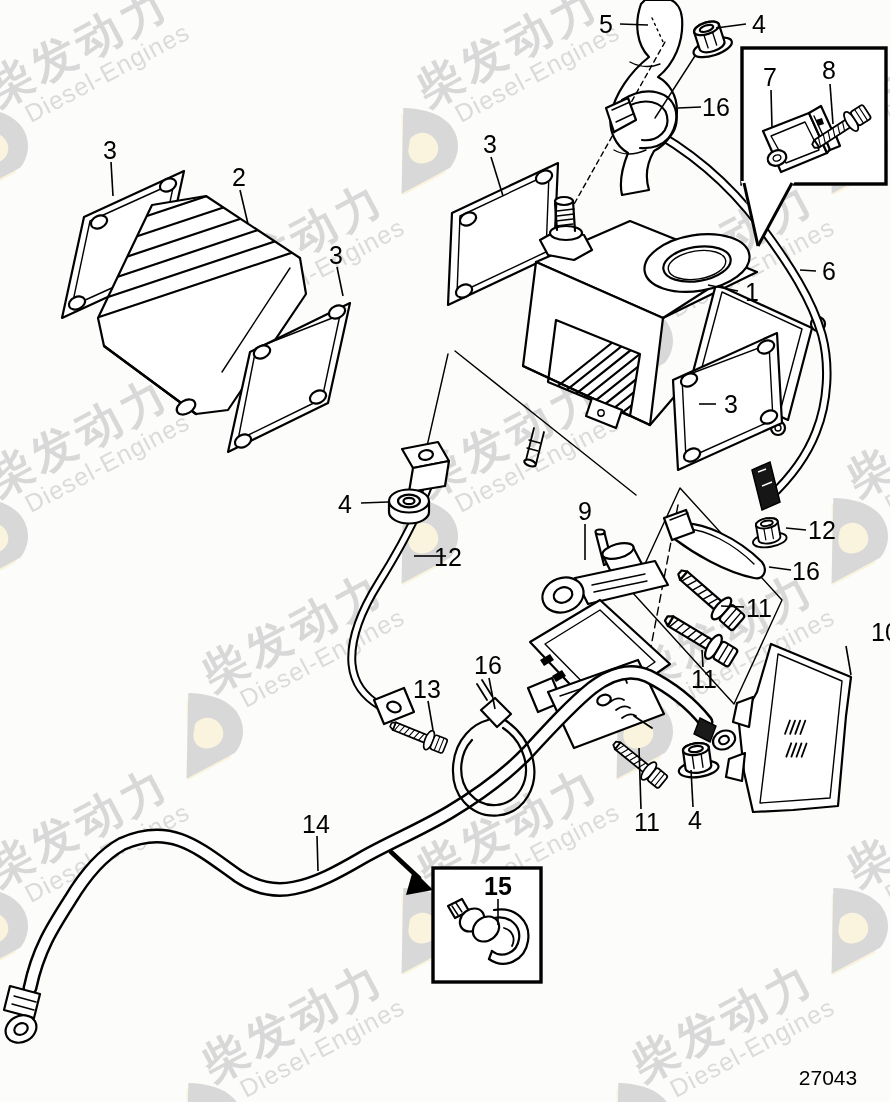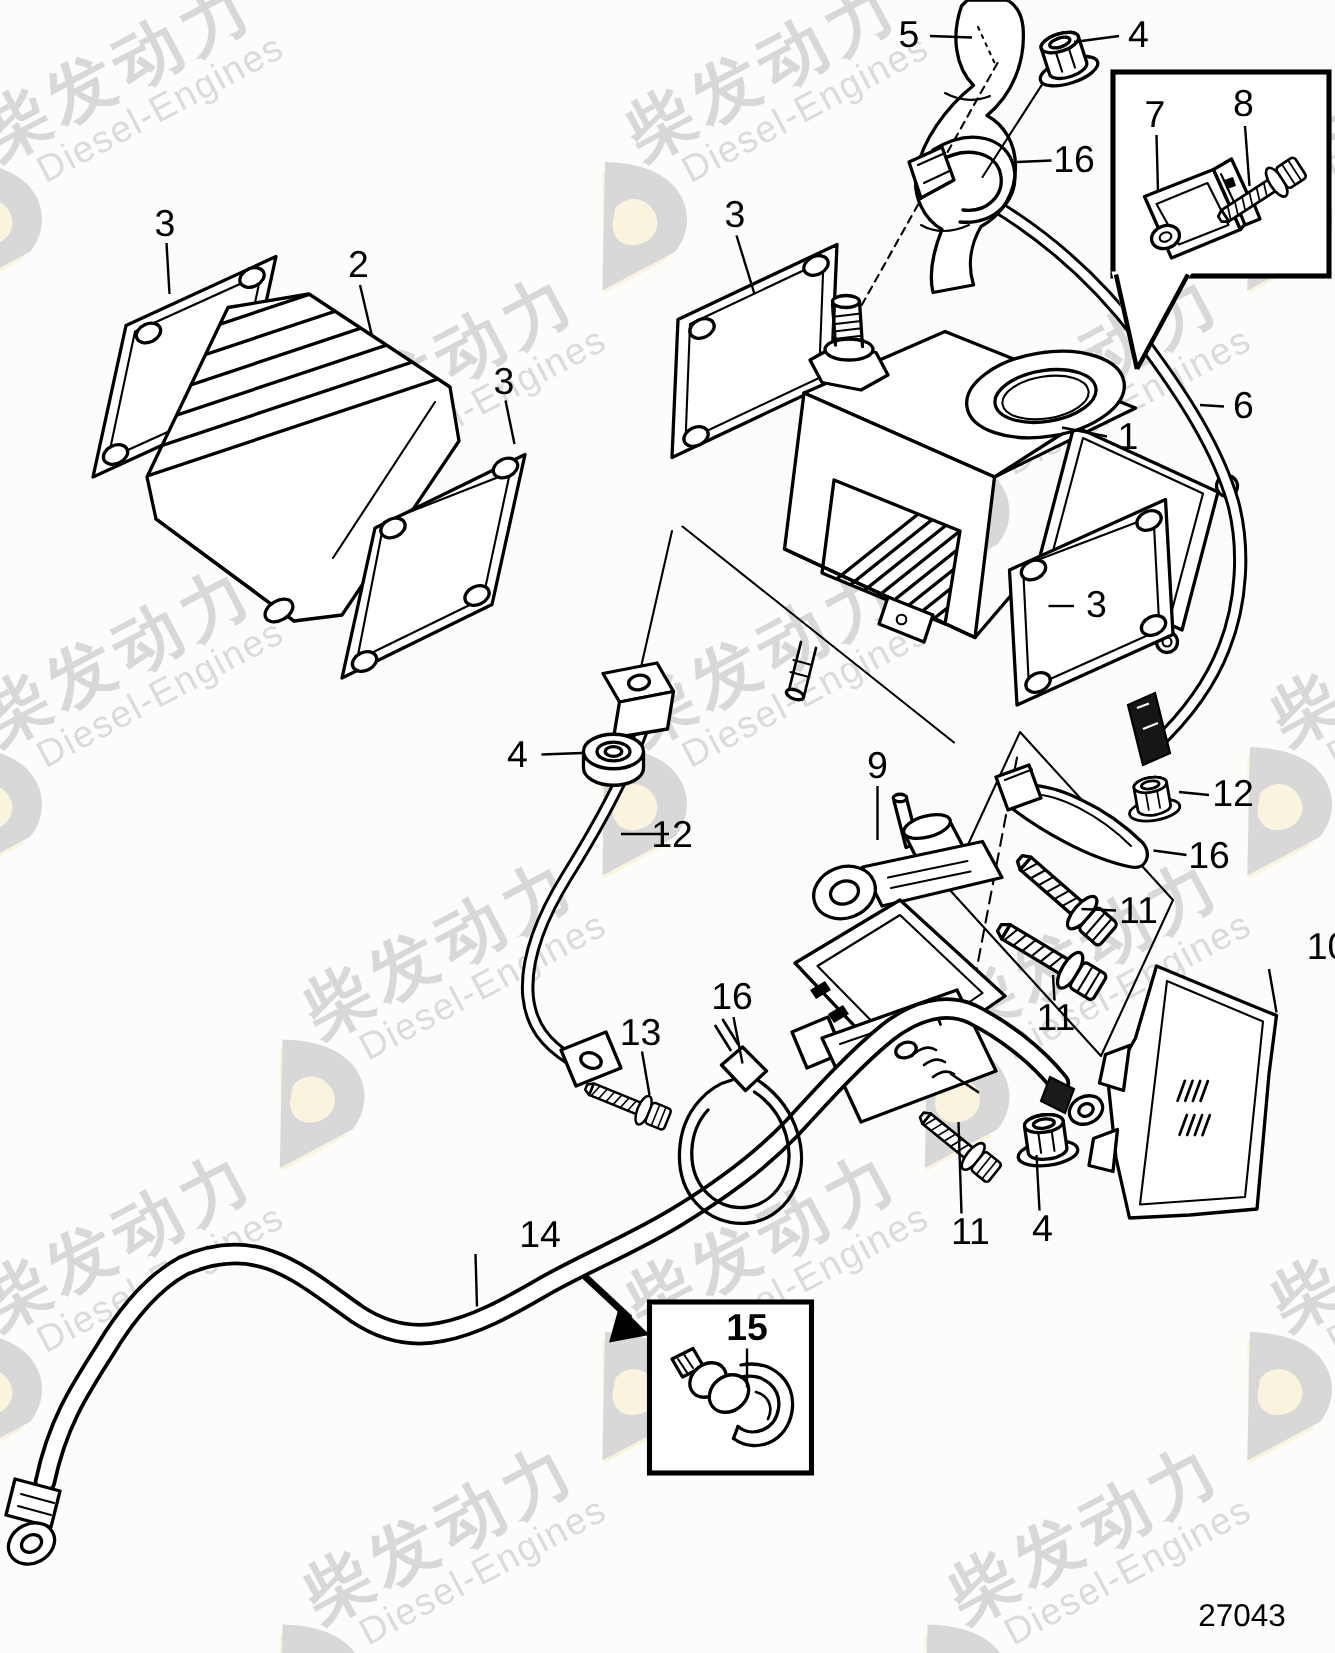--- a/index.html
+++ b/index.html
@@ -515,18 +515,18 @@
       <div class="callout" style="left: 759px; top: 608px;">11</div>
       <div class="callout" style="left: 885px; top: 632px;">10</div>
       <div class="callout" style="left: 704px; top: 679px;">11</div>
       <div class="callout" style="left: 585px; top: 511px;">9</div>
       <div class="callout" style="left: 345px; top: 504px;">4</div>
       <div class="callout" style="left: 448px; top: 557px;">12</div>
       <div class="callout" style="left: 427px; top: 689px;">13</div>
       <div class="callout" style="left: 488px; top: 665px;">16</div>
       <div class="callout" style="left: 647px; top: 822px;">11</div>
       <div class="callout" style="left: 695px; top: 820px;">4</div>
-      <div class="callout" style="left: 316px; top: 824px; margin-left: 44px;">14</div>
+      <div class="callout" style="left: 316px; top: 824px;">14</div>
       <div class="callout" style="left: 498px; top: 886px; font-weight: bold;">15</div>
     </div>
 
   <div class="drawing-number">27043</div>
 </div>
 
 </body></html>

